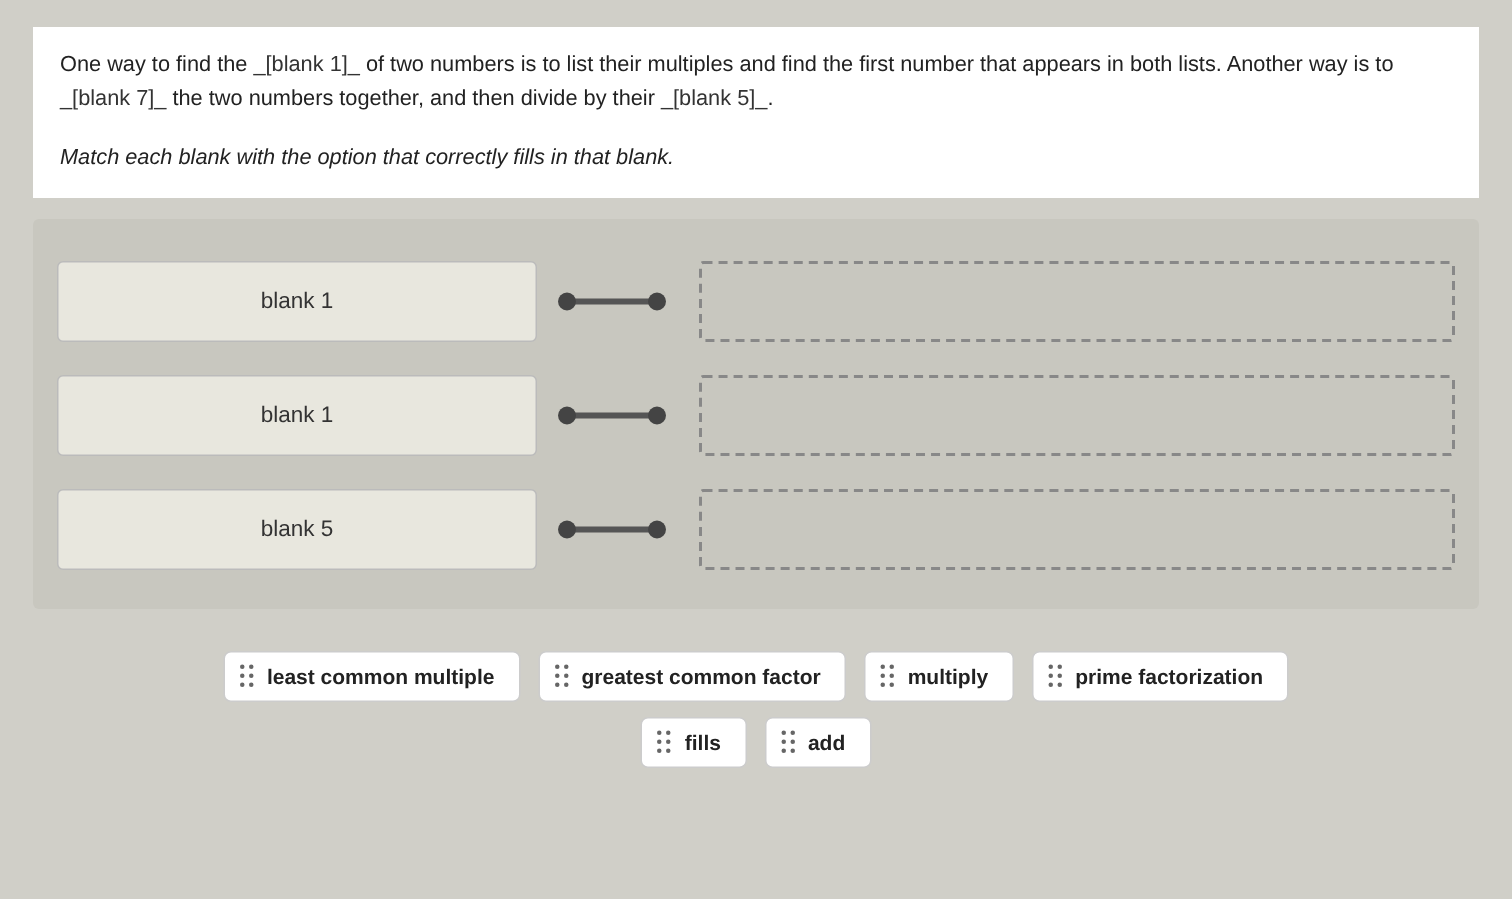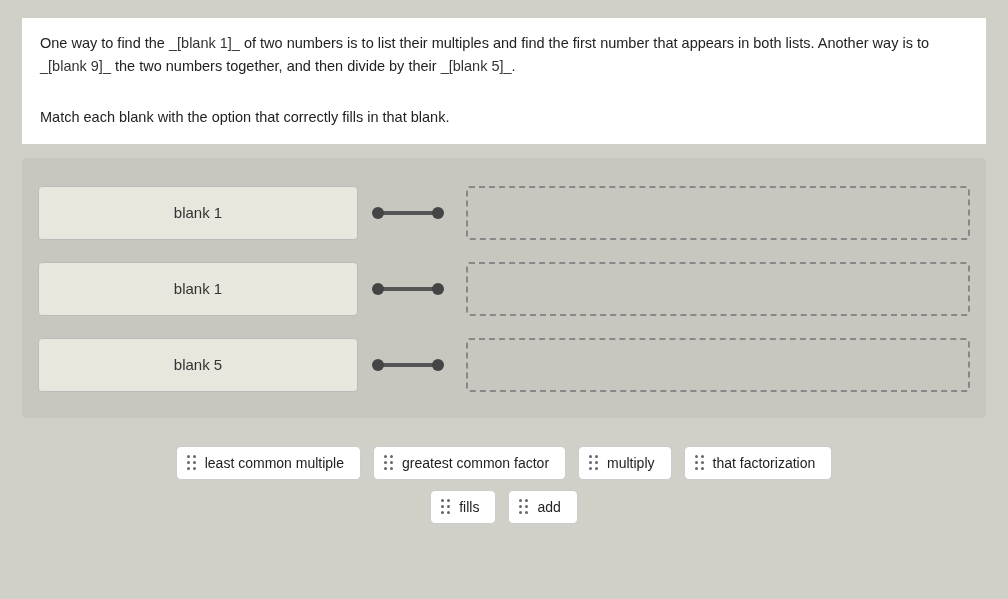--- a/index.html
+++ b/index.html
@@ -120,20 +120,21 @@
       align-items: center;
       gap: 10px;
       padding: 10px 0 6px 0;
     }
     .options-row {
       display: flex;
       flex-direction: row;
       gap: 12px;
       align-items: center;
       justify-content: center;
+      font-weight: bold;
     }
     .option-chip {
       background: white;
       border: 1.5px solid #ccc;
       border-radius: 5px;
       padding: 8px 16px 8px 10px;
       font-size: 14px;
       display: flex;
       align-items: center;
       gap: 8px;
@@ -158,23 +159,23 @@
       color: #333;
     }
   </style>
 </head>
 <body>
 
 <div class="main-container">
 
   <div class="instructions">
     <p>
-      One way to find the <span class="inline-blank">_[blank 1]_</span> of two numbers is to list their multiples and find the first number that appears in both lists. Another way is to <span class="inline-blank">_[blank 9]_</span> the two numbers together, and then divide by their <span class="inline-blank">_[blank 5]_</span>.
+      One way to find the <span class="inline-blank">_[blank 1]_</span> of two numbers is to list their multiples and find the first number that appears in both lists. Another way is to <span class="inline-blank">_[blank 7]_</span> the two numbers together, and then divide by their <span class="inline-blank">_[blank 5]_</span>.
     </p>
-    <p style="margin-top:28px;">Match each blank with the option that correctly fills in that blank.</p>
+    <p style="margin-top:16px;font-style:italic;">Match each blank with the option that correctly fills in that blank.</p>
   </div>
 
   <div class="match-area">
 
     <div class="blanks-column">
       <div class="blank-box">
         <span>blank 1</span>
       </div>
       <div class="blank-box">
         <span>blank 1</span>
@@ -249,21 +250,21 @@
       </div>
       <div class="option-chip">
         <div class="drag-dots">
           <div class="drag-dot"></div>
             <div class="drag-dot"></div>
           <div class="drag-dot"></div>
             <div class="drag-dot"></div>
           <div class="drag-dot"></div>
             <div class="drag-dot"></div>
         </div>
-        <span>that factorization</span>
+        <span>prime factorization</span>
       </div>
     </div>
     <div class="options-row">
       <div class="option-chip">
         <div class="drag-dots">
           <div class="drag-dot"></div>
             <div class="drag-dot"></div>
           <div class="drag-dot"></div>
             <div class="drag-dot"></div>
           <div class="drag-dot"></div>

